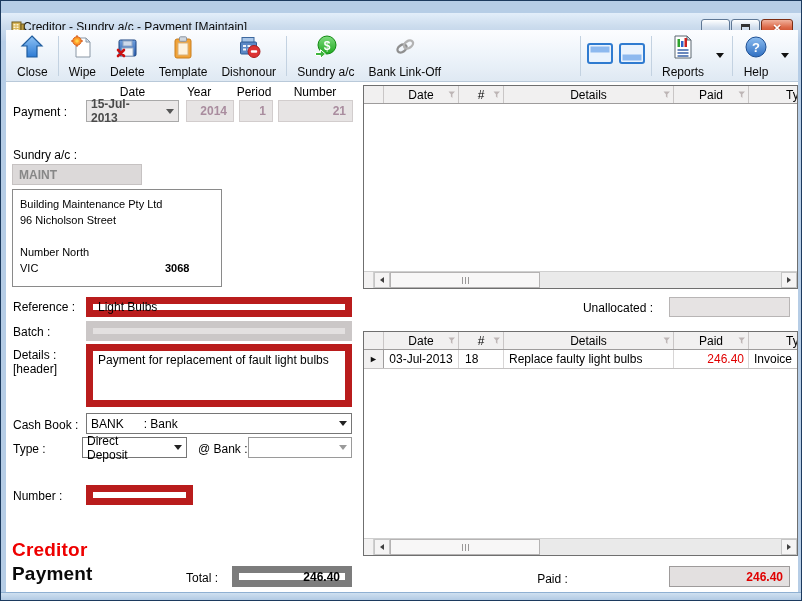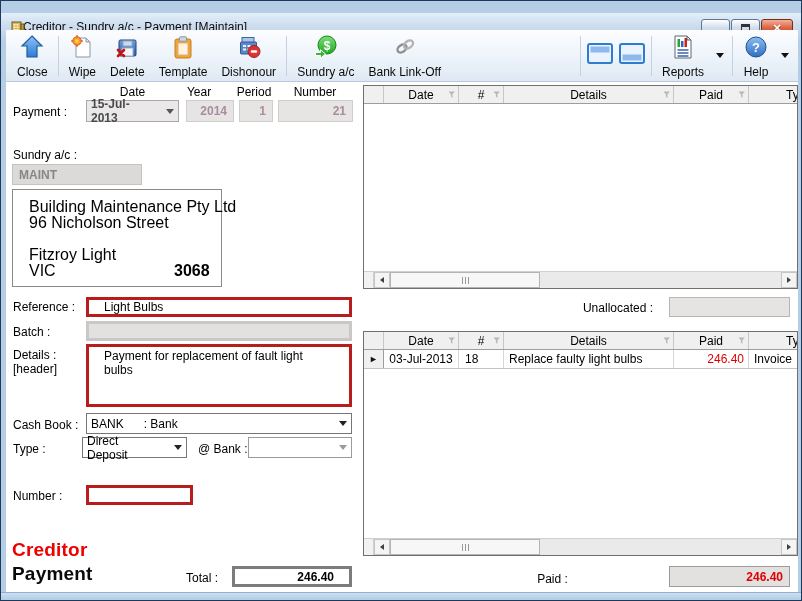--- a/index.html
+++ b/index.html
@@ -30,31 +30,31 @@
   .ddarrow { width:0; height:0; border-left:4px solid transparent; border-right:4px solid transparent; border-top:5px solid #111; margin:0 5px; }
   .panelico { margin:0 3px; }
   
   .content { position:absolute; left:5px; top:81px; width:792px; height:510px; background:#fff; }
   .bottomframe { position:absolute; left:0; top:591px; width:802px; height:10px;
     background:linear-gradient(#cfe0f0, #aac4e0); border-top:1px solid #8fb0d2; }
   
   .lbl { position:absolute; font-size:12px; color:#000; white-space:nowrap; }
   .fld { position:absolute; background:#e7e4e4; border:1px solid #d2cdcd; font-size:12px; font-weight:bold;
     color:#a98c9e; display:flex; align-items:center; justify-content:flex-end; padding:0 6px; }
-  .inp { position:absolute; background:#fff; border:3px solid #b91c1c; font-size:12px; color:#000;
-    display:flex; align-items:center; padding:0 15px; }
+  .inp { position:absolute; background:#fff; border:7px solid #b91c1c; font-size:12px; color:#000;
+    display:flex; align-items:center; padding:0 5px; }
   .inp.gray { background:#e3e0e0; border-color:#cbc7c7; }
   .combo { position:absolute; background:#fff; border:1px solid #767676; font-size:12px; color:#000;
     display:flex; align-items:center; padding:0 4px;gap:32px; }
   .combo .arr { width:0; height:0; border-left:4px solid transparent; border-right:4px solid transparent;
     border-top:5px solid #222; margin-left:auto; }
   .combo .arr.gray { border-top-color:#9a9a9a; }
   .datecombo { background:#eae8e8; border:1px solid #a9a9a9; color:#4a4a4a; font-weight:bold; }
   .addrbox { position:absolute; border:1px solid #8a8a8a; background:#fff; }
-  .addrline { position:absolute; font-size:16px; color:#000; left:7px; white-space:nowrap;margin-left:9px; }
+  .addrline { position:absolute; font-size:11px; color:#000; left:7px; white-space:nowrap; }
   .bigfoot { position:absolute; font-size:19px; font-weight:bold; letter-spacing:0.2px; }
   
   .grid { position:absolute; background:#fff; border:1px solid #6f6f6f; overflow:hidden; }
   .ghrow { display:flex; height:18px; border-bottom:1px solid #9e9c9c; background:#f1f0f0; }
   .gh { position:relative; flex:none; display:flex; align-items:center; justify-content:center;
     border-right:1px solid #c9c6c6; background:#f1f0f0; font-size:12px; color:#000; height:100%; }
   .gh svg { position:absolute; right:2px; top:5px; }
   .grow { display:flex; height:19px; border-bottom:1px solid #c4c2c2; background:#fff; }
   .gcell { flex:none; border-right:1px solid #d8d6d6; font-size:12px; color:#000; display:flex;
     align-items:center; overflow:hidden; white-space:nowrap; height:100%; }
@@ -255,21 +255,21 @@
   <div class="fld" style="left:185px;top:99px;width:48px;height:22px;">2014</div>
   <div class="fld" style="left:238px;top:99px;width:34px;height:22px;">1</div>
   <div class="fld" style="left:277px;top:99px;width:75px;height:22px;">21</div>
 
   <div class="lbl" style="left:12px;top:147px;">Sundry a/c :</div>
   <div class="fld" style="left:11px;top:163px;width:130px;height:21px;justify-content:flex-start;color:#878787;background:#dcd9d9;border-color:#c6c2c2;">MAINT</div>
 
   <div class="addrbox" style="left:11px;top:188px;width:210px;height:98px;">
     <div class="addrline" style="top:8px;">Building Maintenance Pty Ltd</div>
     <div class="addrline" style="top:24px;">96 Nicholson Street</div>
-    <div class="addrline" style="top:56px;">Fitzroy Light</div>
+    <div class="addrline" style="top:56px;">Number North</div>
     <div class="addrline" style="top:72px;">VIC</div>
     <div class="addrline" style="top:72px;left:152px;font-weight:bold;">3068</div>
   </div>
 
   <div class="lbl" style="left:12px;top:299px;">Reference :</div>
   <div class="inp" style="left:85px;top:296px;width:266px;height:20px;">Light Bulbs</div>
 
   <div class="lbl" style="left:12px;top:324px;">Batch :</div>
   <div class="inp gray" style="left:85px;top:320px;width:266px;height:20px;"></div>
 

